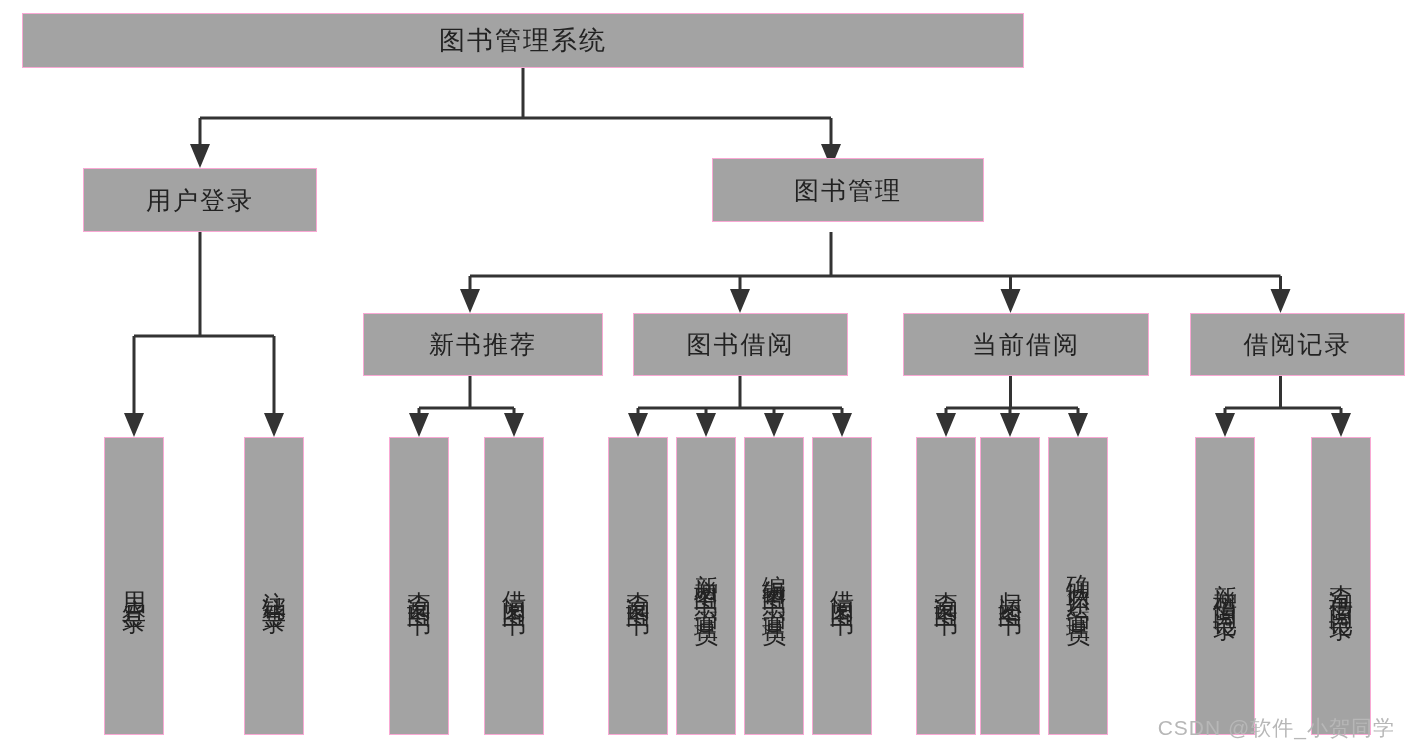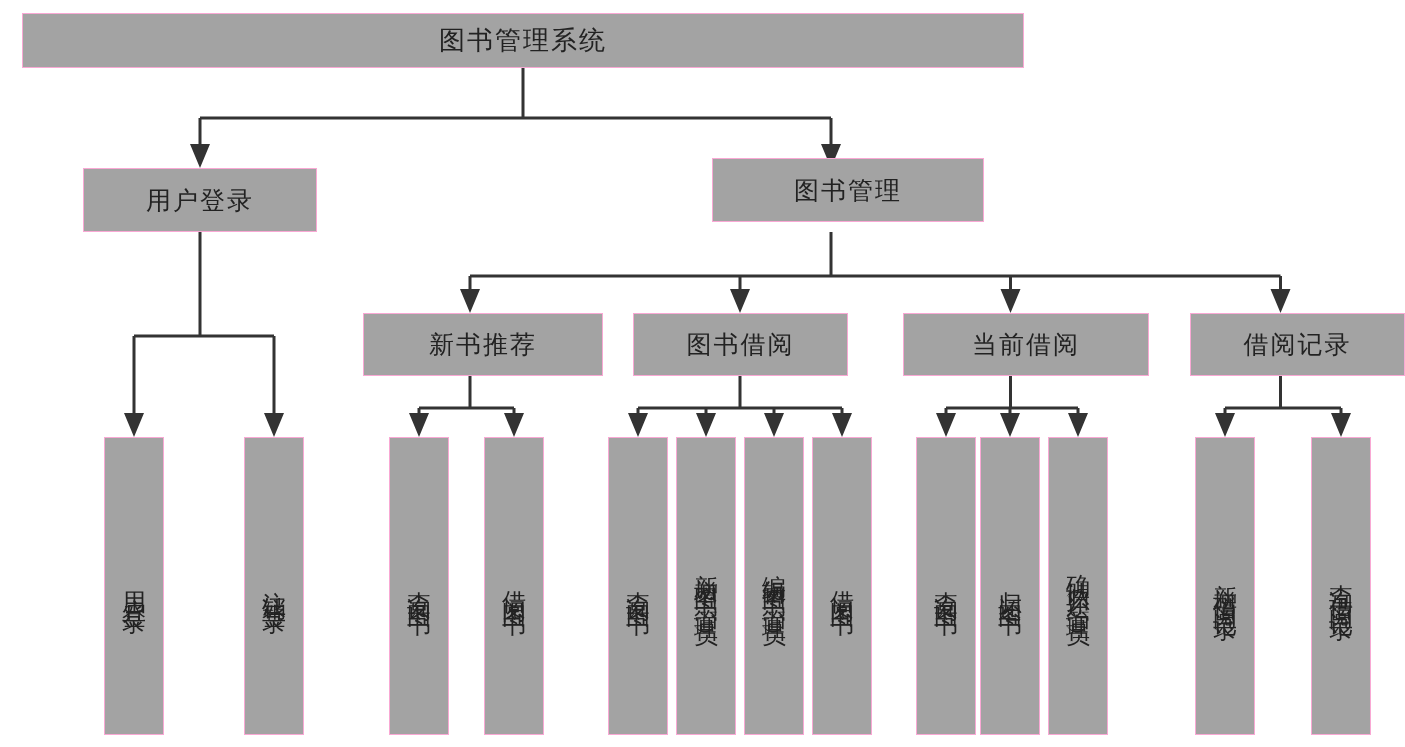--- a/index.html
+++ b/index.html
@@ -180,14 +180,15 @@
     <span class="label">确认归还（管理员）</span>
   </div>
 
   <div class="node leaf" style="left:1195px; top:437px; width:60px; height:298px;">
     <span class="label">新增借阅记录</span>
   </div>
   <div class="node leaf" style="left:1311px; top:437px; width:60px; height:298px;">
     <span class="label">查询借阅记录</span>
   </div>
 
+  <div class="watermark">CSDN @软件_小贺同学</div>
 
 </div>
 
 </body></html>

